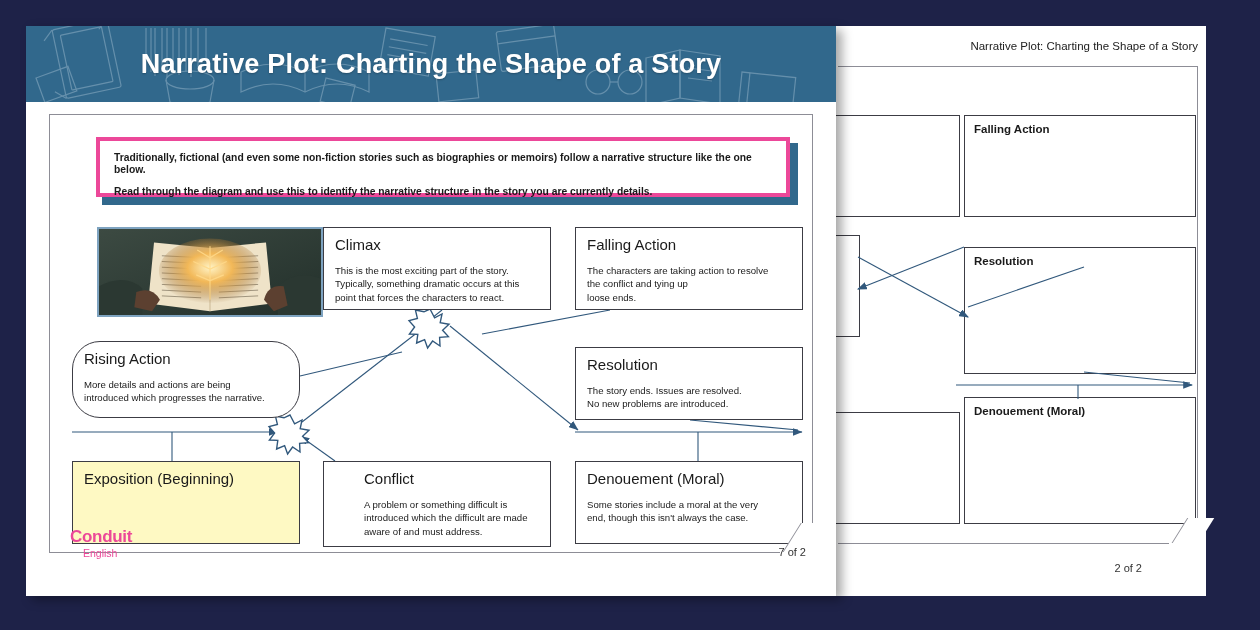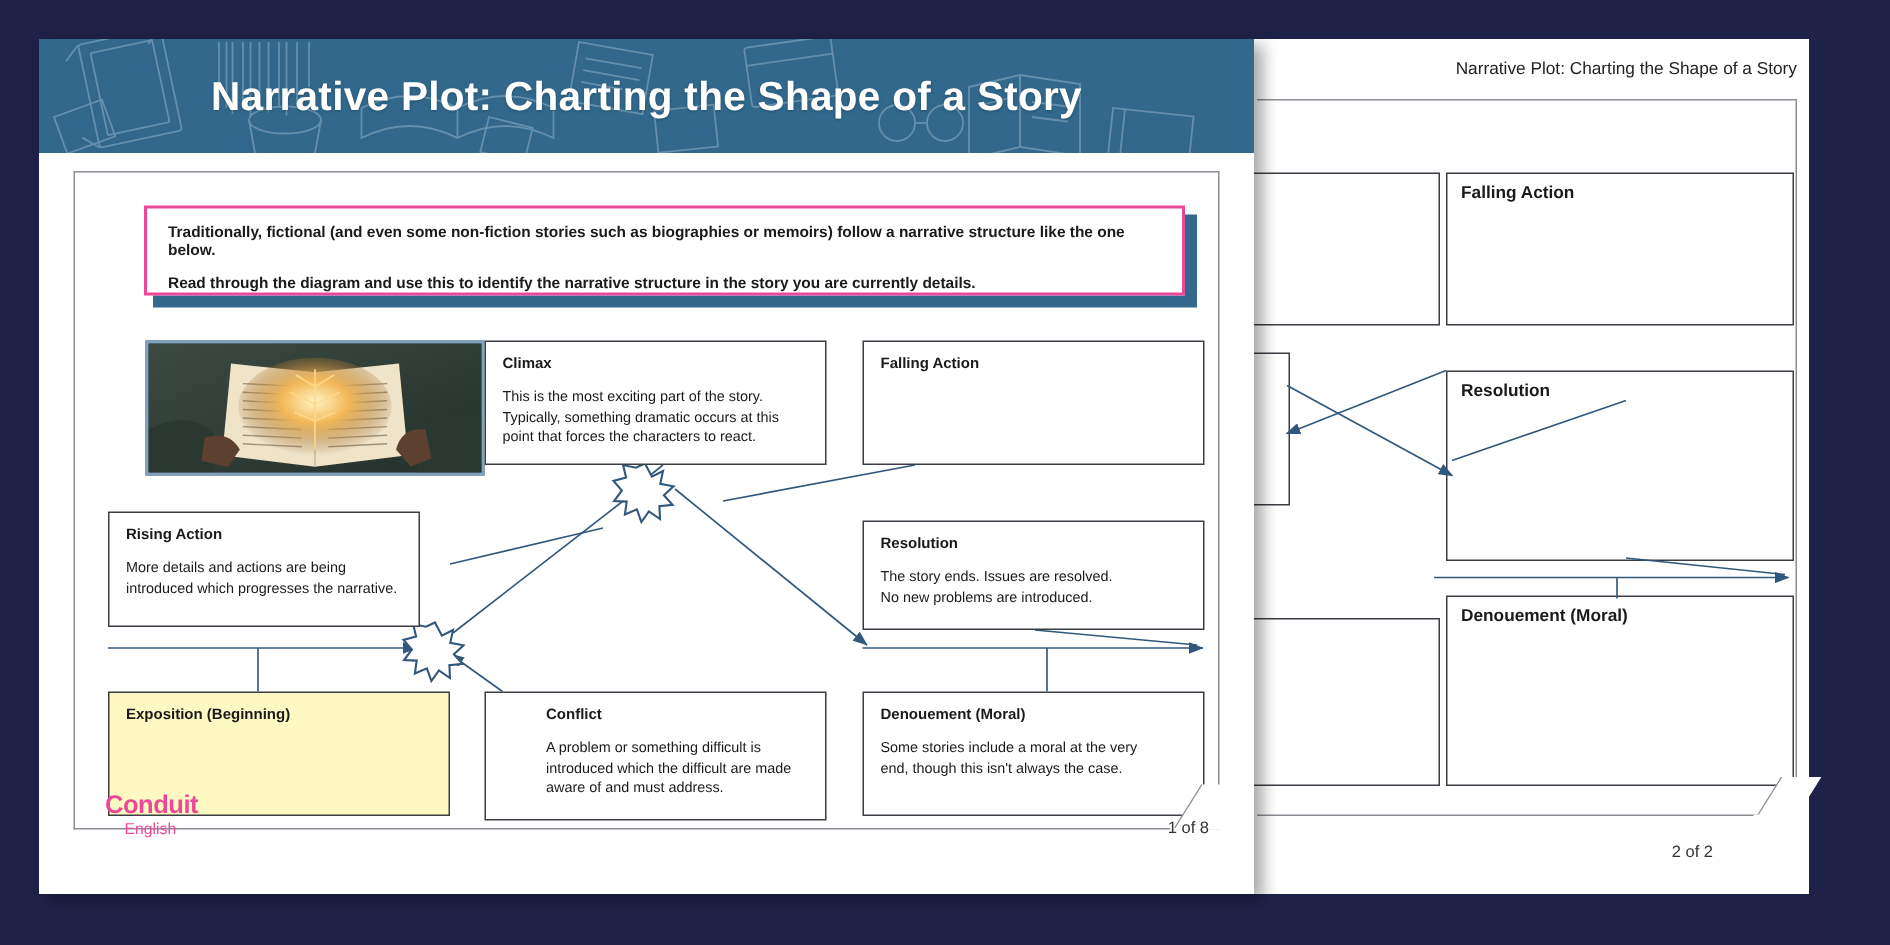--- a/index.html
+++ b/index.html
@@ -82,21 +82,21 @@
 
   
   #callout{
     position:absolute;left:46px;top:23px;width:696px;height:62px;
   }
   #callout .shadow{
     position:absolute;left:6px;top:6px;width:696px;height:62px;background:#31688c;
   }
   #callout .body{
     position:absolute;left:0;top:0;width:694px;height:60px;
-    background:#fff;border:2px solid #ec4899;
+    background:#fff;border:4px solid #ec4899;
     padding:11px 14px;box-sizing:border-box;
   }
   #callout p{
     margin:0 0 9px 0;font-size:10.3px;font-weight:bold;color:#1a1a1a;line-height:1.2;
   }
   #callout p:last-child{margin-bottom:0;}
 
   
   #thumb{
     position:absolute;left:47px;top:113px;width:226px;height:90px;
@@ -111,29 +111,29 @@
     pointer-events:none;
   }
 
   
   .dbox{
     position:absolute;border:1px solid #3c3c44;background:#fff;
     box-sizing:border-box;padding:9px 11px 8px 11px;
   }
   .dbox.shaded{background:#fef9c3;}
   .dbox .ttl{
-    font-size:10px;font-weight:bold;color:#1a1a1a;margin:0 0 10px 0;line-height:1.1;
+    font-size:15px;font-weight:normal;color:#1a1a1a;margin:0 0 10px 0;line-height:1.1;
   }
   .dbox .desc{
     font-size:9.6px;color:#1a1a1a;line-height:1.42;margin:0;white-space:pre-line;
   }
 
   #b-climax      {left:273px;top:113px;width:228px;height:83px;}
   #b-falling     {left:525px;top:113px;width:228px;height:83px;}
-  #b-rising      {left:22px;top:227px;width:208px;height:77px;}
+  #b-rising      {left:22px;top:227px;width:228px;height:77px;border-radius:28px;}
   #b-resolution  {left:525px;top:233px;width:228px;height:73px;}
   #b-exposition  {left:22px;top:347px;width:228px;height:83px;}
   #b-conflict    {left:273px;top:347px;width:228px;height:86px;padding-left:40px;}
   #b-denouement  {left:525px;top:347px;width:228px;height:83px;}
 
   
   #logo{
     position:absolute;left:44px;bottom:38px;color:#ec4899;line-height:1;
   }
   #logo .brand{font-size:17px;font-weight:bold;letter-spacing:-.3px;}
@@ -376,20 +376,23 @@
 
     <div class="dbox" id="b-climax">
       <div class="ttl">Climax</div>
       <div class="desc">This is the most exciting part of the story.
 Typically, something dramatic occurs at this
 point that forces the characters to react.</div>
     </div>
 
     <div class="dbox" id="b-falling">
       <div class="ttl">Falling Action</div>
+      <div class="desc">The characters are taking action to resolve
+the conflict and tying up
+loose ends.</div>
     </div>
 
     <div class="dbox" id="b-rising">
       <div class="ttl">Rising Action</div>
       <div class="desc">More details and actions are being
 introduced which progresses the narrative.</div>
     </div>
 
     <div class="dbox" id="b-resolution">
       <div class="ttl">Resolution</div>
@@ -415,14 +418,14 @@
     </div>
 
     <div id="foldcorner"></div>
     <div id="foldline"></div>
   </div>
 
   <div id="logo">
     <div class="brand">Conduit</div>
     <span class="sub">English</span>
   </div>
-  <div id="pnum1">1 of 8</div>
+  <div id="pnum1">7 of 2</div>
 </div>
 
 </body></html>

